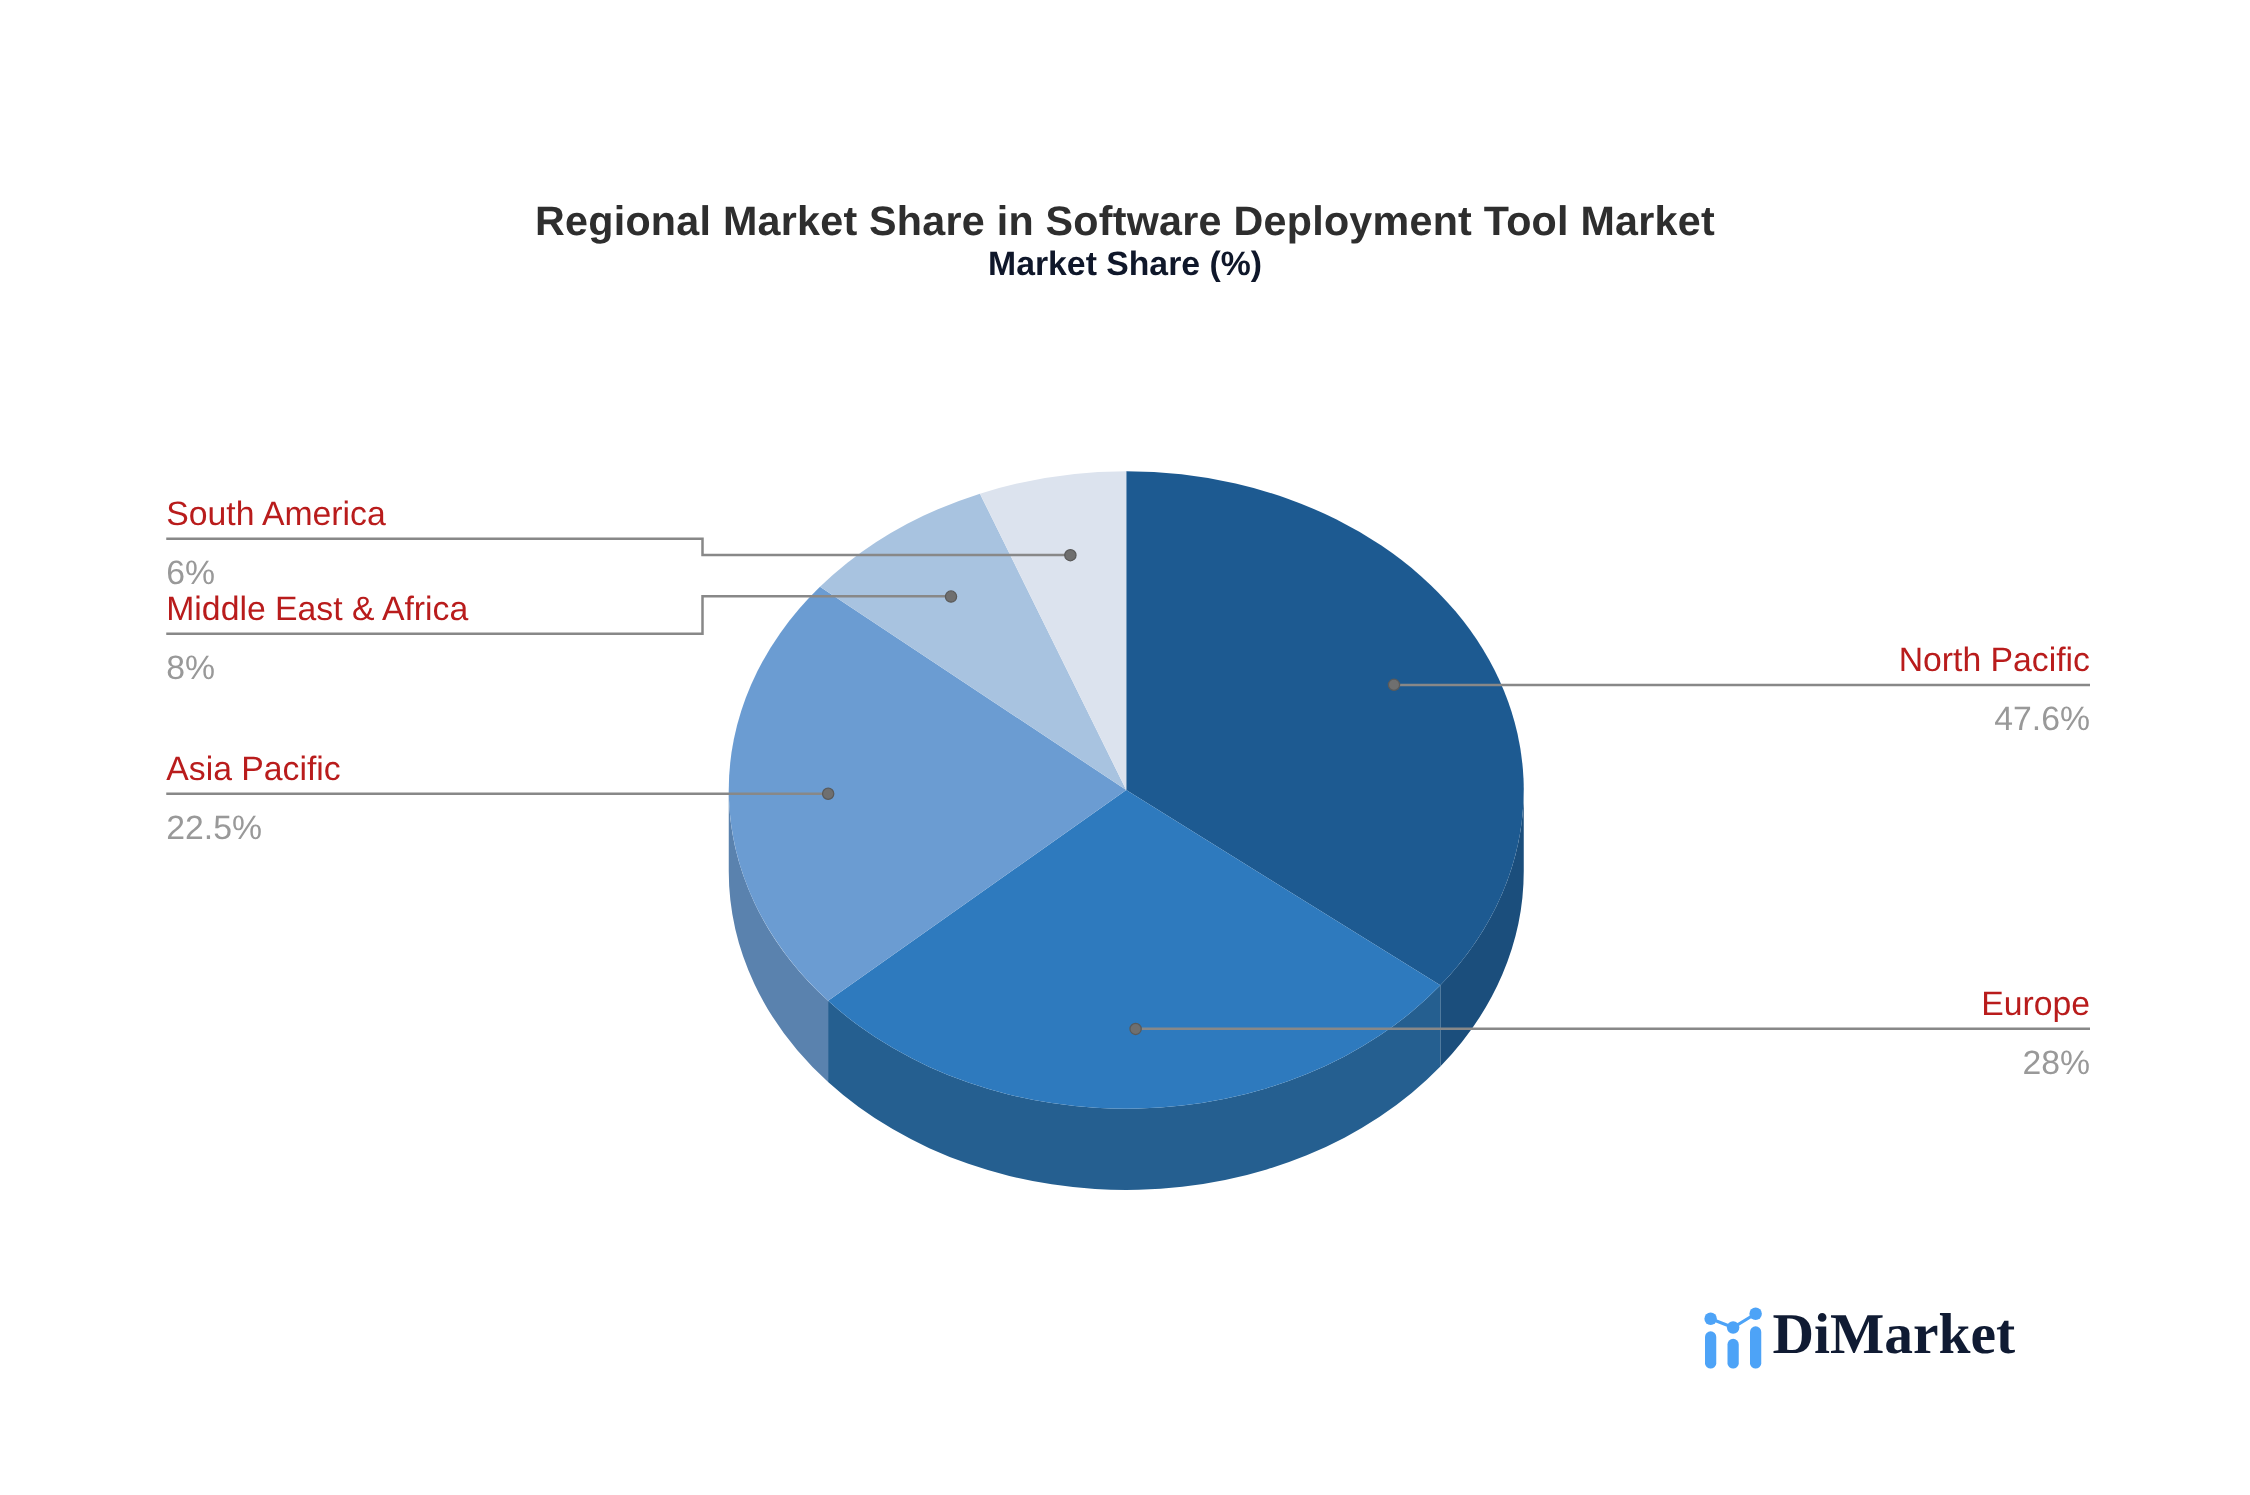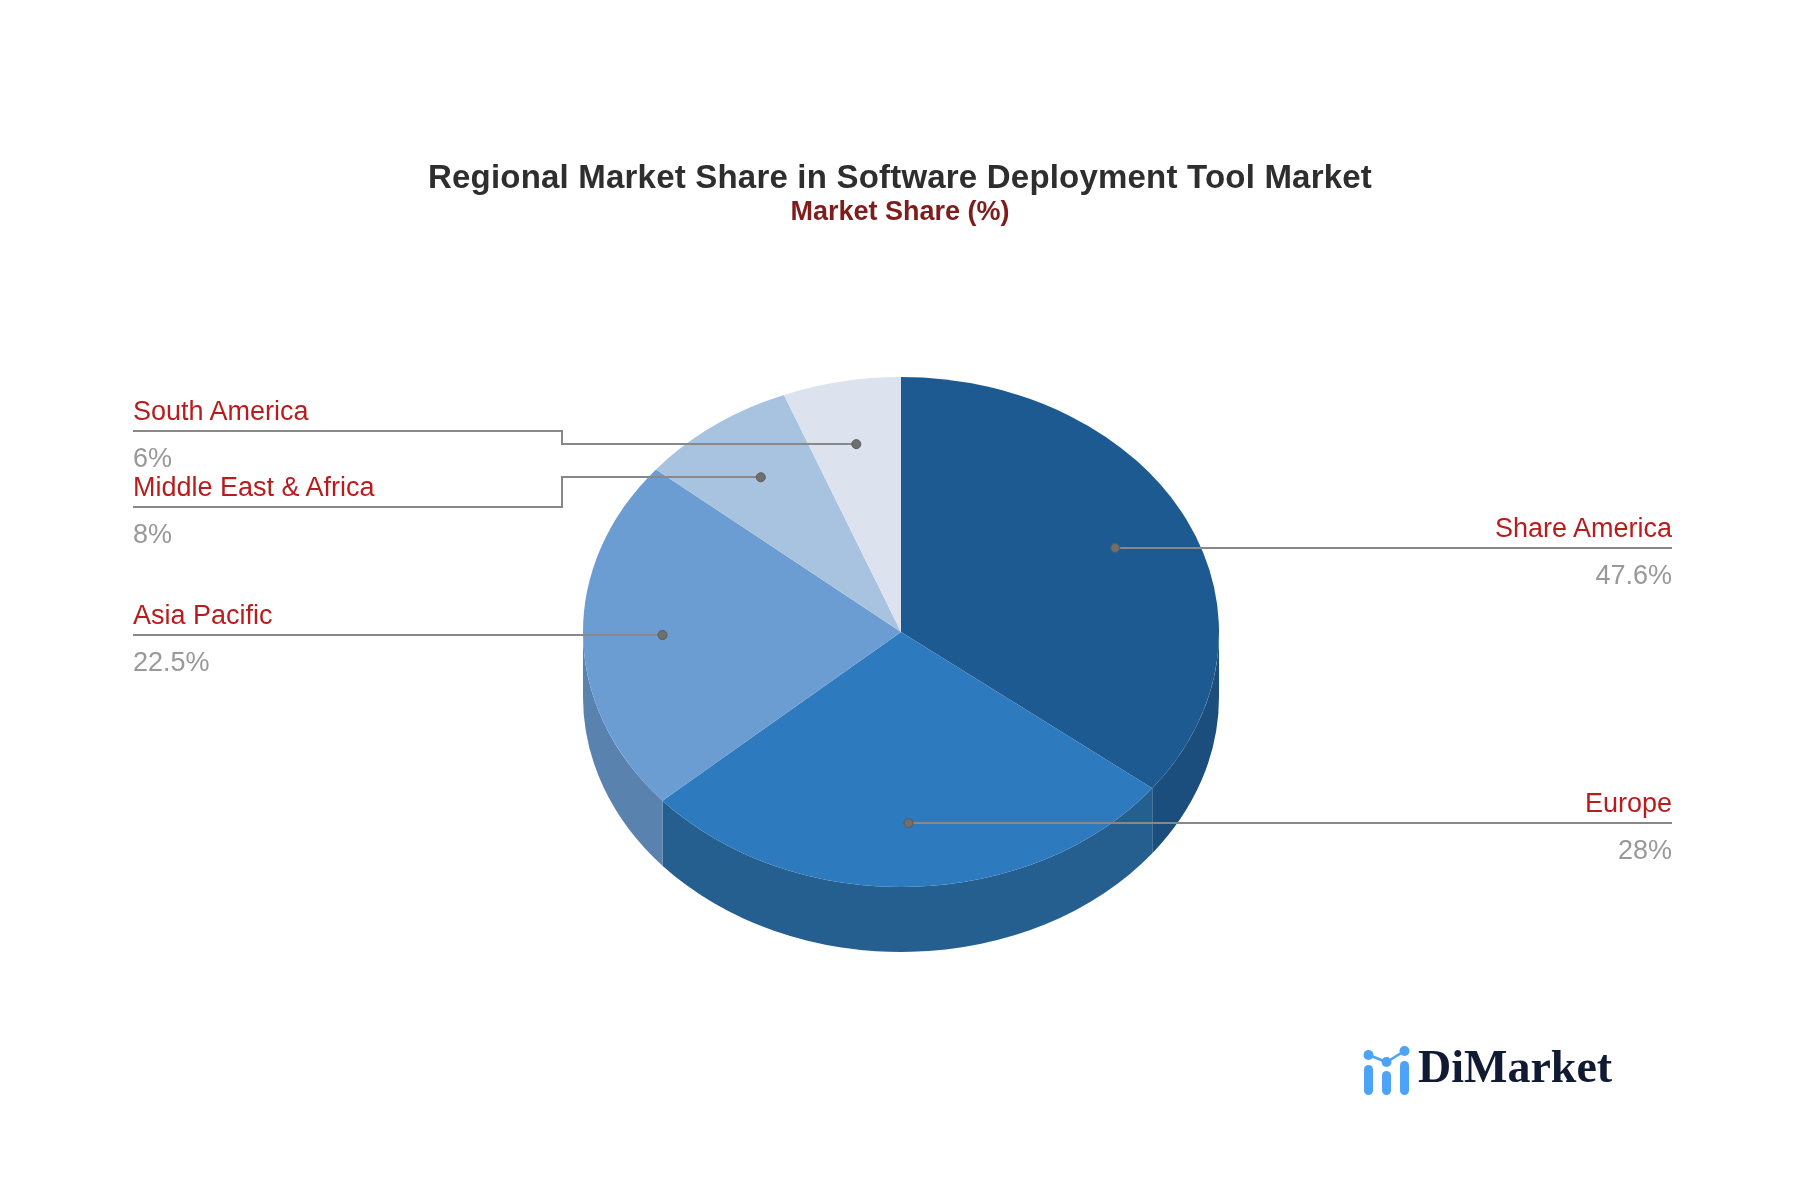--- a/index.html
+++ b/index.html
@@ -6,21 +6,21 @@
   .stage{
     position:relative;width:1800px;height:1196px;background:#ffffff;overflow:hidden;
     font-family:"Liberation Sans", sans-serif;
   }
   .chart-title{
     position:absolute;top:138px;left:0;width:1800px;text-align:center;
     font-size:33px;font-weight:bold;color:#2e2e2e;letter-spacing:0.2px;margin-top:20px;
   }
   .chart-subtitle{
     position:absolute;top:196px;left:0;width:1800px;text-align:center;
-    font-size:27px;font-weight:bold;color:#7f1d1d;
+    font-size:27px;font-weight:bold;color:#0f172a;
   }
   #pie-svg{position:absolute;left:0;top:0;}
   .lbl{position:absolute;white-space:nowrap;}
   .lbl .name{font-size:27px;line-height:34px;color:#b91c1c;}
   .lbl .pct{font-size:27px;line-height:30px;color:#999999;margin-top:15px;}
   .lbl.side-right{text-align:right;}
   .lbl.side-left{text-align:left;}
   .logo{
     position:absolute;left:1360px;top:1038px;display:flex;align-items:center;
   }
@@ -52,21 +52,21 @@
       <circle cx="908.4914660401336" cy="823.1556296699462" r="4.5" fill="#6f6f6f" stroke="#5a5a5a" stroke-width="1"></circle>
       <polyline points="133,635 662.529423153124,635" fill="none" stroke="#888888" stroke-width="2"></polyline>
       <circle cx="662.529423153124" cy="635.0040244358858" r="4.5" fill="#6f6f6f" stroke="#5a5a5a" stroke-width="1"></circle>
       <polyline points="133,507 562,507 562,477 760.8132173282452,477" fill="none" stroke="#888888" stroke-width="2"></polyline>
       <circle cx="760.8132173282452" cy="477.2754998257913" r="4.5" fill="#6f6f6f" stroke="#5a5a5a" stroke-width="1"></circle>
       <polyline points="133,431 562,431 562,444 856.3095564713046,444" fill="none" stroke="#888888" stroke-width="2"></polyline>
       <circle cx="856.3095564713046" cy="444.1375632981383" r="4.5" fill="#6f6f6f" stroke="#5a5a5a" stroke-width="1"></circle>
     </svg>
 
   <div class="lbl side-right" style="top: 511px; right: 128px;">
-    <div class="name">Share America</div>
+    <div class="name">North Pacific</div>
     <div class="pct">47.6%</div>
   </div>
   <div class="lbl side-right" style="top: 786px; right: 128px;">
     <div class="name">Europe</div>
     <div class="pct">28%</div>
   </div>
   <div class="lbl side-left" style="top: 598px; left: 133px;">
     <div class="name">Asia Pacific</div>
     <div class="pct">22.5%</div>
   </div>

